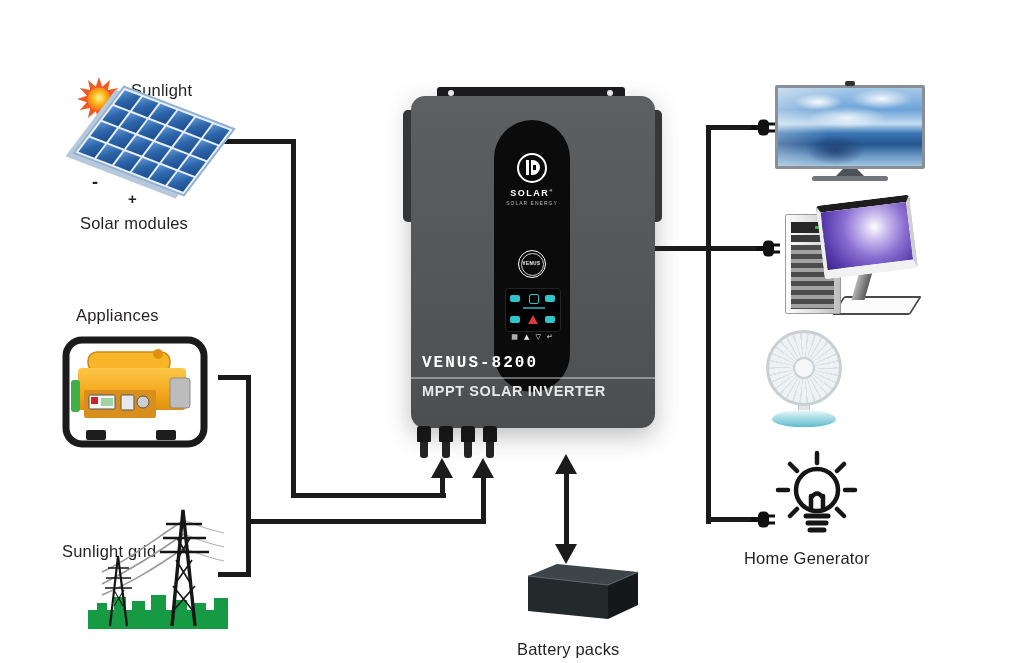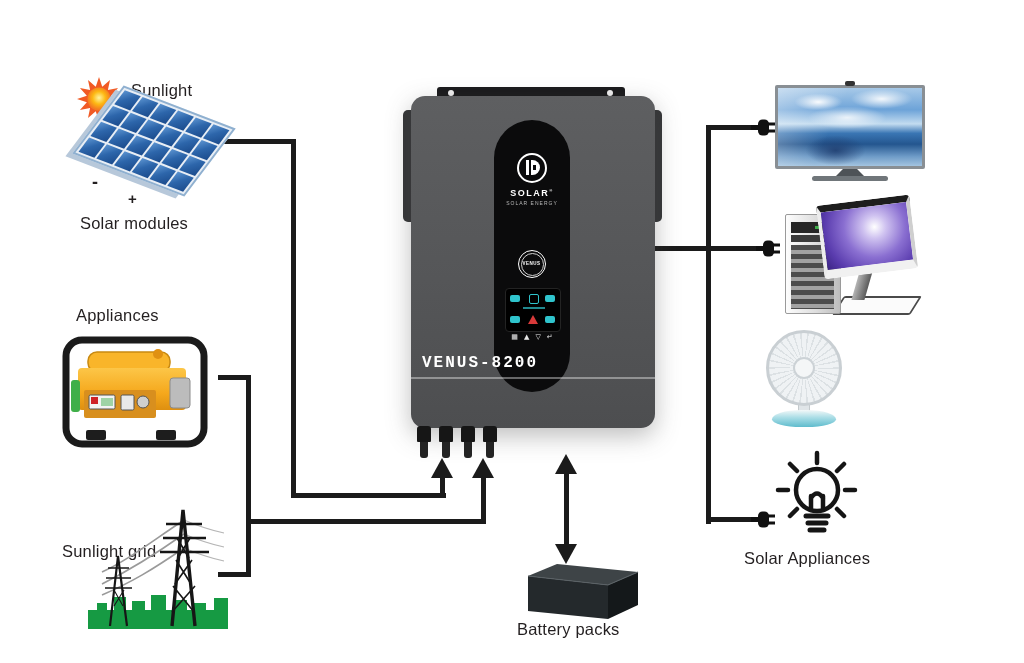--- a/index.html
+++ b/index.html
@@ -225,20 +225,21 @@
       </div>
       <div class="abs" style="left:0;top:214px;width:76px;display:flex;justify-content:center;gap:6px">
         <span class="btn-glyph">▦</span>
         <span class="btn-glyph">▲</span>
         <span class="btn-glyph">▽</span>
         <span class="btn-glyph">↵</span>
       </div>
     </div>
     <div class="abs" style="left:11px;top:258px;color:#fff;font-family:'Liberation Mono',monospace;font-weight:bold;font-size:16px;letter-spacing:2px">VENUS-8200</div>
     <div class="abs" style="left:0;top:281px;width:244px;height:2px;background:rgba(255,255,255,.38)"></div>
+    <div class="abs" style="left:11px;top:287px;color:#e8e8e8;font-weight:bold;font-size:14.5px;letter-spacing:.6px">MPPT SOLAR INVERTER</div>
     <div class="mc4" style="left:6px">
         <div class="head"></div>
         <div class="pin"></div>
       </div>
     <div class="mc4" style="left:28px">
         <div class="head"></div>
         <div class="pin"></div>
       </div>
     <div class="mc4" style="left:50px">
         <div class="head"></div>
@@ -249,21 +250,21 @@
         <div class="pin"></div>
       </div>
   </div>
 
   <svg class="abs" style="left:520px;top:558px" width="125" height="64" viewBox="0 0 125 64">
     <polygon points="8,18 37,6 118,14 88,27" fill="#3e4447"></polygon>
     <polygon points="8,18 88,27 88,61 8,53" fill="#24292c"></polygon>
     <polygon points="88,27 118,14 118,47 88,61" fill="#14181a"></polygon>
     <polyline points="8,18 88,27 118,14" fill="none" stroke="#5b6266" stroke-width="1.2"></polyline>
   </svg>
-  <div class="lbl" style="left:517px;top:620px">Battery packs</div>
+  <div class="lbl" style="left:517px;top:640px">Battery packs</div>
 
   <div class="tv-frame">
     <div class="abs" style="left:70px;top:-4px;width:10px;height:5px;background:#333;border-radius:2px"></div>
     <div class="tv-screen"></div>
   </div>
   <div class="abs" style="left:834px;top:169px;width:32px;height:9px;background:#4e5357;clip-path:polygon(28% 0,72% 0,100% 100%,0 100%)"></div>
   <div class="abs" style="left:812px;top:176px;width:76px;height:5px;background:#70767a;border-radius:3px"></div>
 
   <div>
     <div class="pc-base"></div>
@@ -287,15 +288,15 @@
   </div>
 
   <svg class="abs" style="left:772px;top:450px" width="96" height="96" viewBox="0 0 96 96">
     <g stroke="#151515" stroke-width="4.5" fill="none" stroke-linecap="round">
       <circle cx="45" cy="40" r="21"></circle>
       <path d="M39,60 V46 M51,60 V46 M39,48 q6,-9 12,0"></path>
       <path d="M34,66 H56 M36,73 H54 M38,80 H52" stroke-width="5"></path>
       <path d="M73,40 H83 M16,40 H6 M45,13 V3 M65,21 L72,14 M25,21 L18,14 M25,59 L18,66 M65,59 L72,66"></path>
     </g>
   </svg>
-  <div class="lbl" style="left:744px;top:549px">Solar Appliances</div>
+  <div class="lbl" style="left:744px;top:549px">Home Generator</div>
 
 </div>
 
 </body></html>

